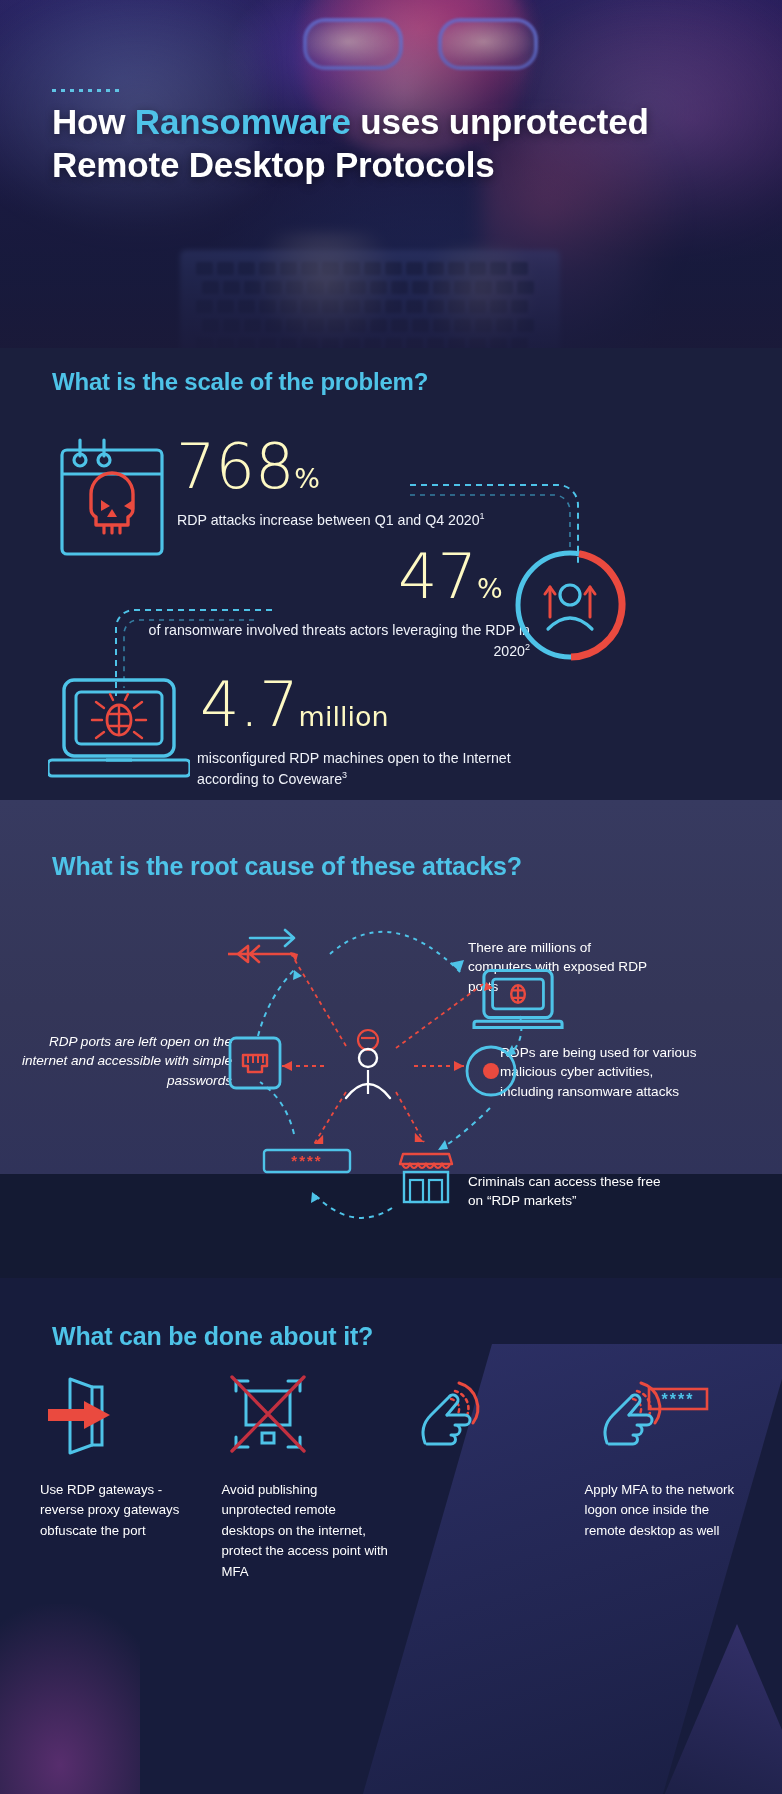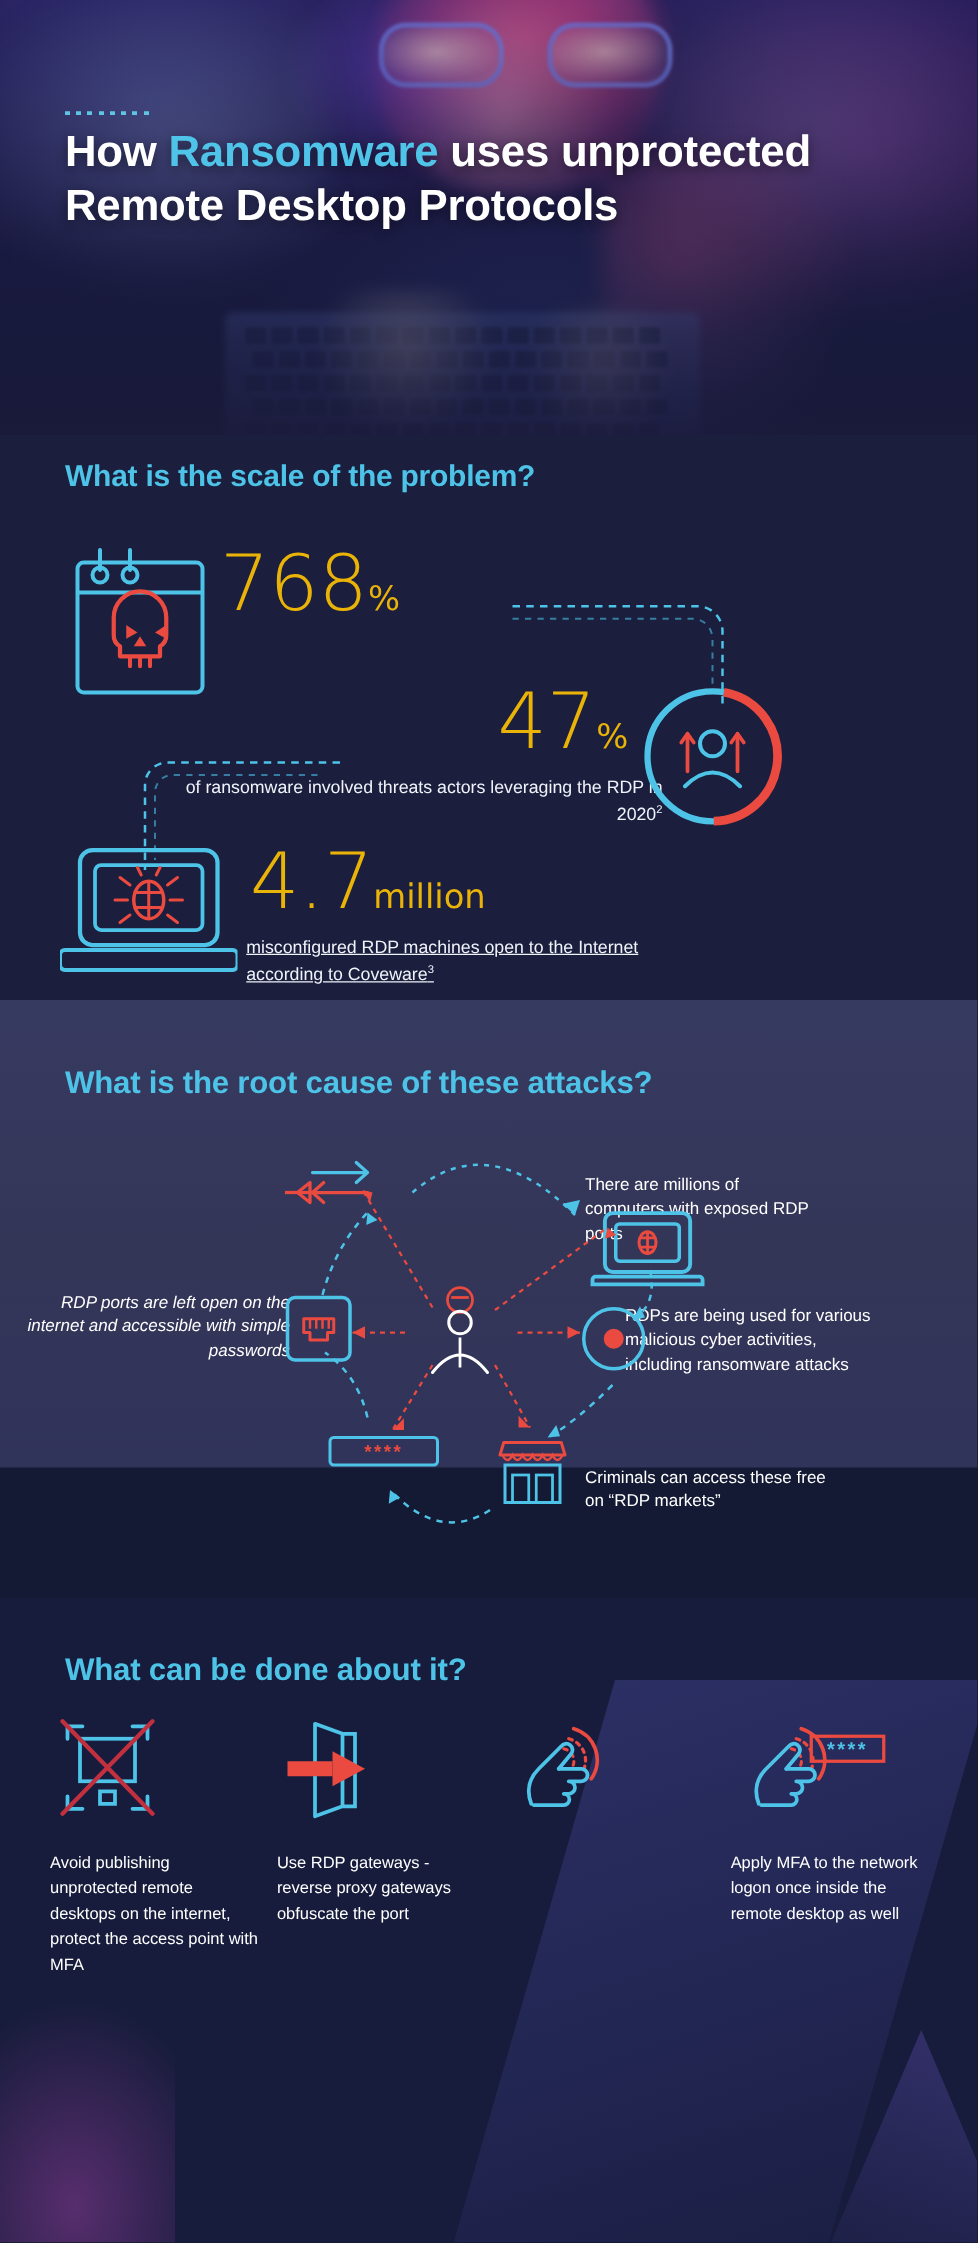--- a/index.html
+++ b/index.html
@@ -98,38 +98,38 @@
     position: absolute; left: 0; top: 348px; width: 782px; height: 452px;
     background: #1b1f3d;
   }
   .sec-heading {
     color: #4ec3e8; font-size: 24px; font-weight: 700; letter-spacing: -.2px;
   }
   .s1-heading { position: absolute; left: 52px; top: 20px; }
 
   .cal-icon { position: absolute; left: 58px; top: 86px; }
   .big-num {
-    color: #eab308; font-weight: 300; font-size: 62px; line-height: .95;
+    color: #fef9c3; font-weight: 300; font-size: 62px; line-height: .95;
     font-family: "DejaVu Sans", sans-serif;
   }
   .big-num .unit { font-size: 27px; font-weight: 400; }
   .stat-cap {
     color: #f0f3fa; font-size: 14.2px; line-height: 1.5; font-weight: 400;
   }
   .stat-cap sup { font-size: 9px; }
 
   .stat1-num { position: absolute; left: 176px; top: 90px; }
   .stat1-cap { position: absolute; left: 177px; top: 162px; width: 320px; }
 
   .stat2-num { position: absolute; left: 398px; top: 200px; }
   .stat2-cap { position: absolute; left: 140px; top: 272px; width: 390px; text-align: right; }
   .donut { position: absolute; left: 508px; top: 195px; }
 
   .stat3-num { position: absolute; left: 200px; top: 328px; }
-  .stat3-cap { position: absolute; left: 197px; top: 400px; width: 360px; text-decoration: underline; }
+  .stat3-cap { position: absolute; left: 197px; top: 400px; width: 360px; }
   .laptop-icon { position: absolute; left: 48px; top: 328px; }
 
   .conn1 { position: absolute; left: 408px; top: 125px; }
   .conn2 { position: absolute; left: 104px; top: 252px; }
 
   
   .sec-root {
     position: absolute; left: 0; top: 800px; width: 782px; height: 374px;
     background: linear-gradient(180deg, #373a60 0%, #343658 55%, #30335a 100%);
   }
@@ -289,20 +289,21 @@
         <rect x="4" y="16" width="100" height="104" rx="5" stroke="#4ec3e8" stroke-width="3.2" fill="none"></rect>
         <path d="M4 40 H104" stroke="#4ec3e8" stroke-width="3.2"></path>
         <path d="M33 60 a21 21 0 0 1 42 0 v14 a10 10 0 0 1 -5 9 l0 8 h-32 l0 -8 a10 10 0 0 1 -5 -9 z" stroke="#ea4a3f" stroke-width="3.4" fill="none" stroke-linejoin="round"></path>
         <path d="M43 66 l9 6 -9 5 z M75 66 l-9 6 9 5 z" fill="#ea4a3f"></path>
         <path d="M54 75 l-5 8 h10 z" fill="#ea4a3f"></path>
         <path d="M46 92 v7 M54 92 v7 M62 92 v7" stroke="#ea4a3f" stroke-width="3.2" stroke-linecap="round"></path>
       </svg>
     </div>
 
     <div class="big-num stat1-num"><span>768</span><span class="unit">%</span></div>
+    <p class="stat-cap stat1-cap"><span>RDP attacks increase between Q1 and Q4 2020</span><sup>1</sup></p>
 
     <div class="conn1">
       <svg width="190" height="96" viewBox="0 0 190 96" fill="none">
         <path d="M2 12 H150 a20 20 0 0 1 20 20 V90" stroke="#4ec3e8" stroke-width="2" stroke-dasharray="6 5" fill="none"></path>
         <path d="M2 22 H146 a16 16 0 0 1 16 16 V82" stroke="#3f9fc4" stroke-width="1.6" stroke-dasharray="5 5" fill="none" opacity=".75"></path>
       </svg>
     </div>
 
     <div class="big-num stat2-num"><span>47</span><span class="unit">%</span></div>
     <p class="stat-cap stat2-cap"><span>of ransomware involved threats actors leveraging the RDP in 2020</span><sup>2</sup></p>
@@ -435,40 +436,40 @@
     <div class="fix-shape-r"></div>
     <div class="fix-shape-r2"></div>
 
     <h2 class="sec-heading s3-heading">What can be done about it?</h2>
 
     <div class="fix-grid">
 
       <div class="fix-col">
         <div class="fix-icon">
           <svg width="92" height="90" viewBox="0 0 92 90" fill="none">
+            <path d="M30 8 L52 16 V74 L30 82 Z" stroke="#4ec3e8" stroke-width="3" fill="none" stroke-linejoin="round"></path>
+            <path d="M52 16 H62 V74 H52" stroke="#4ec3e8" stroke-width="3" fill="none"></path>
+            <rect x="8" y="38" width="36" height="12" fill="#ea4a3f"></rect>
+            <path d="M44 30 L70 44 L44 58 Z" fill="#ea4a3f"></path>
+          </svg>
+        </div>
+        <p class="fix-text">Use RDP gateways - reverse proxy gateways obfuscate the port</p>
+      </div>
+
+      <div class="fix-col">
+        <div class="fix-icon">
+          <svg width="92" height="90" viewBox="0 0 92 90" fill="none">
             <path d="M14 10 h12 M66 10 h12 M14 10 v10 M78 10 v10" stroke="#4ec3e8" stroke-width="3" stroke-linecap="round"></path>
             <path d="M14 66 v10 h12 M78 66 v10 h-12" stroke="#4ec3e8" stroke-width="3" stroke-linecap="round"></path>
             <rect x="24" y="20" width="44" height="34" stroke="#4ec3e8" stroke-width="3" fill="none"></rect>
             <path d="M40 62 h12 v10 h-12 z" stroke="#4ec3e8" stroke-width="3" fill="none"></path>
             <path d="M10 6 L82 80 M82 6 L10 80" stroke="#c23040" stroke-width="3.4" stroke-linecap="round"></path>
           </svg>
         </div>
         <p class="fix-text">Avoid publishing unprotected remote desktops on the internet, protect the access point with MFA</p>
-      </div>
-
-      <div class="fix-col">
-        <div class="fix-icon">
-          <svg width="92" height="90" viewBox="0 0 92 90" fill="none">
-            <path d="M30 8 L52 16 V74 L30 82 Z" stroke="#4ec3e8" stroke-width="3" fill="none" stroke-linejoin="round"></path>
-            <path d="M52 16 H62 V74 H52" stroke="#4ec3e8" stroke-width="3" fill="none"></path>
-            <rect x="8" y="38" width="36" height="12" fill="#ea4a3f"></rect>
-            <path d="M44 30 L70 44 L44 58 Z" fill="#ea4a3f"></path>
-          </svg>
-        </div>
-        <p class="fix-text">Use RDP gateways - reverse proxy gateways obfuscate the port</p>
       </div>
 
       <div class="fix-col">
         <div class="fix-icon">
           <svg width="92" height="90" viewBox="0 0 92 90" fill="none">
             <path d="M56 12 a26 26 0 0 1 14 40" stroke="#ea4a3f" stroke-width="3" fill="none" stroke-linecap="round"></path>
             <path d="M52 20 a18 18 0 0 1 10 28" stroke="#ea4a3f" stroke-width="2.6" fill="none" stroke-linecap="round" stroke-dasharray="3 4"></path>
             <path d="M48 28 a10 10 0 0 1 6 16" stroke="#ea4a3f" stroke-width="2.4" fill="none" stroke-linecap="round" stroke-dasharray="3 4"></path>
             <path d="M22 72 q-6 -16 6 -28 l18 -18 a5 5 0 0 1 8 6 L44 44" stroke="#4ec3e8" stroke-width="3" fill="none" stroke-linejoin="round" stroke-linecap="round"></path>
             <path d="M44 44 h18 a5 5 0 0 1 0 10 h-10 a5 5 0 0 1 0 10 h-4 a4 4 0 0 1 0 9 h-24" stroke="#4ec3e8" stroke-width="3" fill="none" stroke-linejoin="round" stroke-linecap="round"></path>

